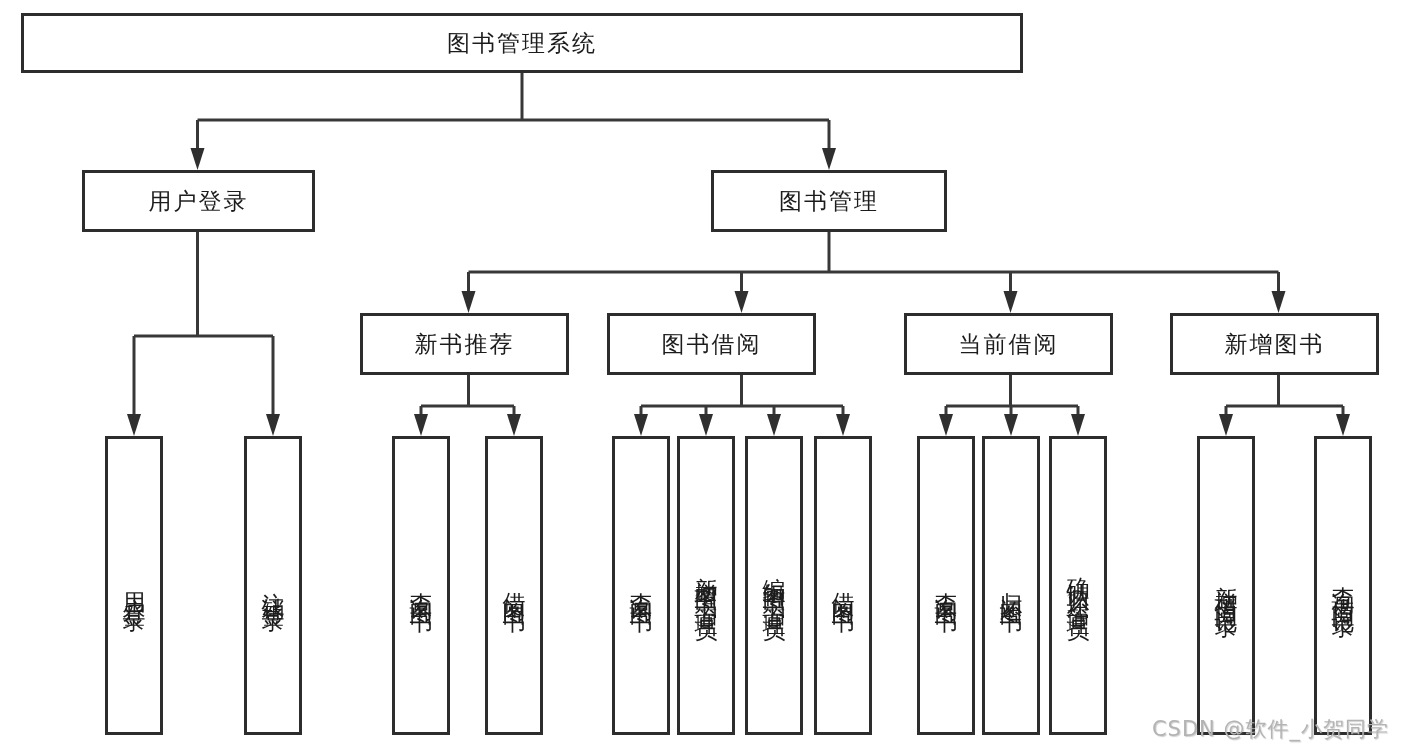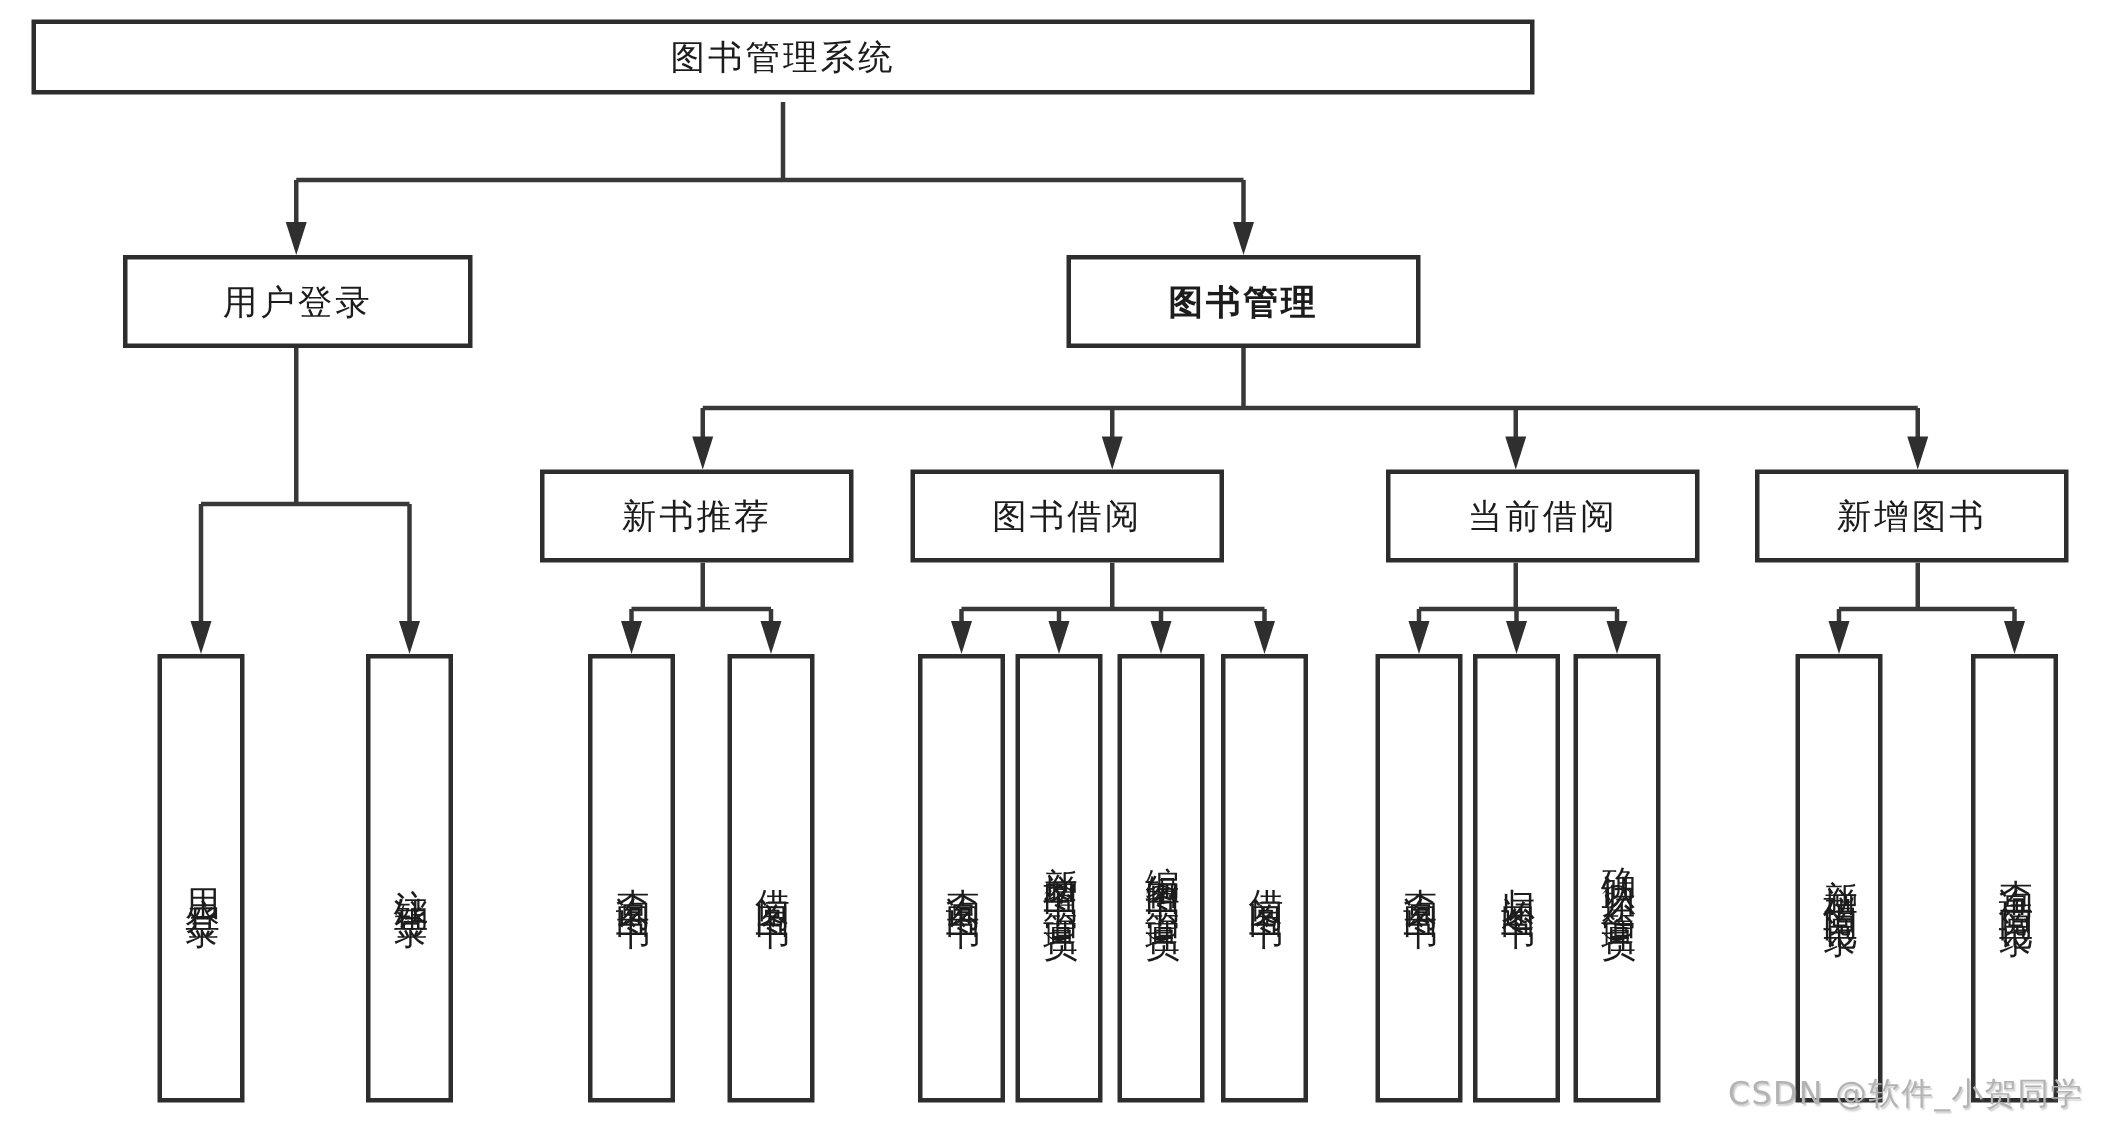--- a/index.html
+++ b/index.html
@@ -32,28 +32,28 @@
     align-items: center;
     justify-content: center;
     color: #1c1c1c;
     z-index: 1;
   }
   .node.h {
     font-size: 23px;
     letter-spacing: 2px;
     white-space: nowrap;
   }
-  .node.root   { left: 21px;  top: 13px;  width: 1002px; height: 50px; }
+  .node.root   { left: 21px;  top: 13px;  width: 1002px; height: 60px; }
   .node.lvl1   { top: 170px; height: 62px; }
   .node.b-user { left: 82px;  width: 233px; }
-  .node.b-book { left: 711px; width: 236px; font-weight: bold; }
+  .node.b-book { left: 711px; width: 236px; }
   .node.lvl2   { top: 313px; height: 62px; width: 209px; }
   .node.s0 { left: 360px;  }
   .node.s1 { left: 607px;  }
-  .node.s2 { left: 924px; font-family: Liberation Mono, monospace;  }
+  .node.s2 { left: 904px; font-family: Liberation Mono, monospace;  }
   .node.s3 { left: 1170px; }
   .node.leaf {
     top: 436px;
     width: 58px;
     height: 299px;
   }
   .leaf .vtext {
     writing-mode: vertical-rl;
     text-orientation: mixed;
     font-size: 23px;

